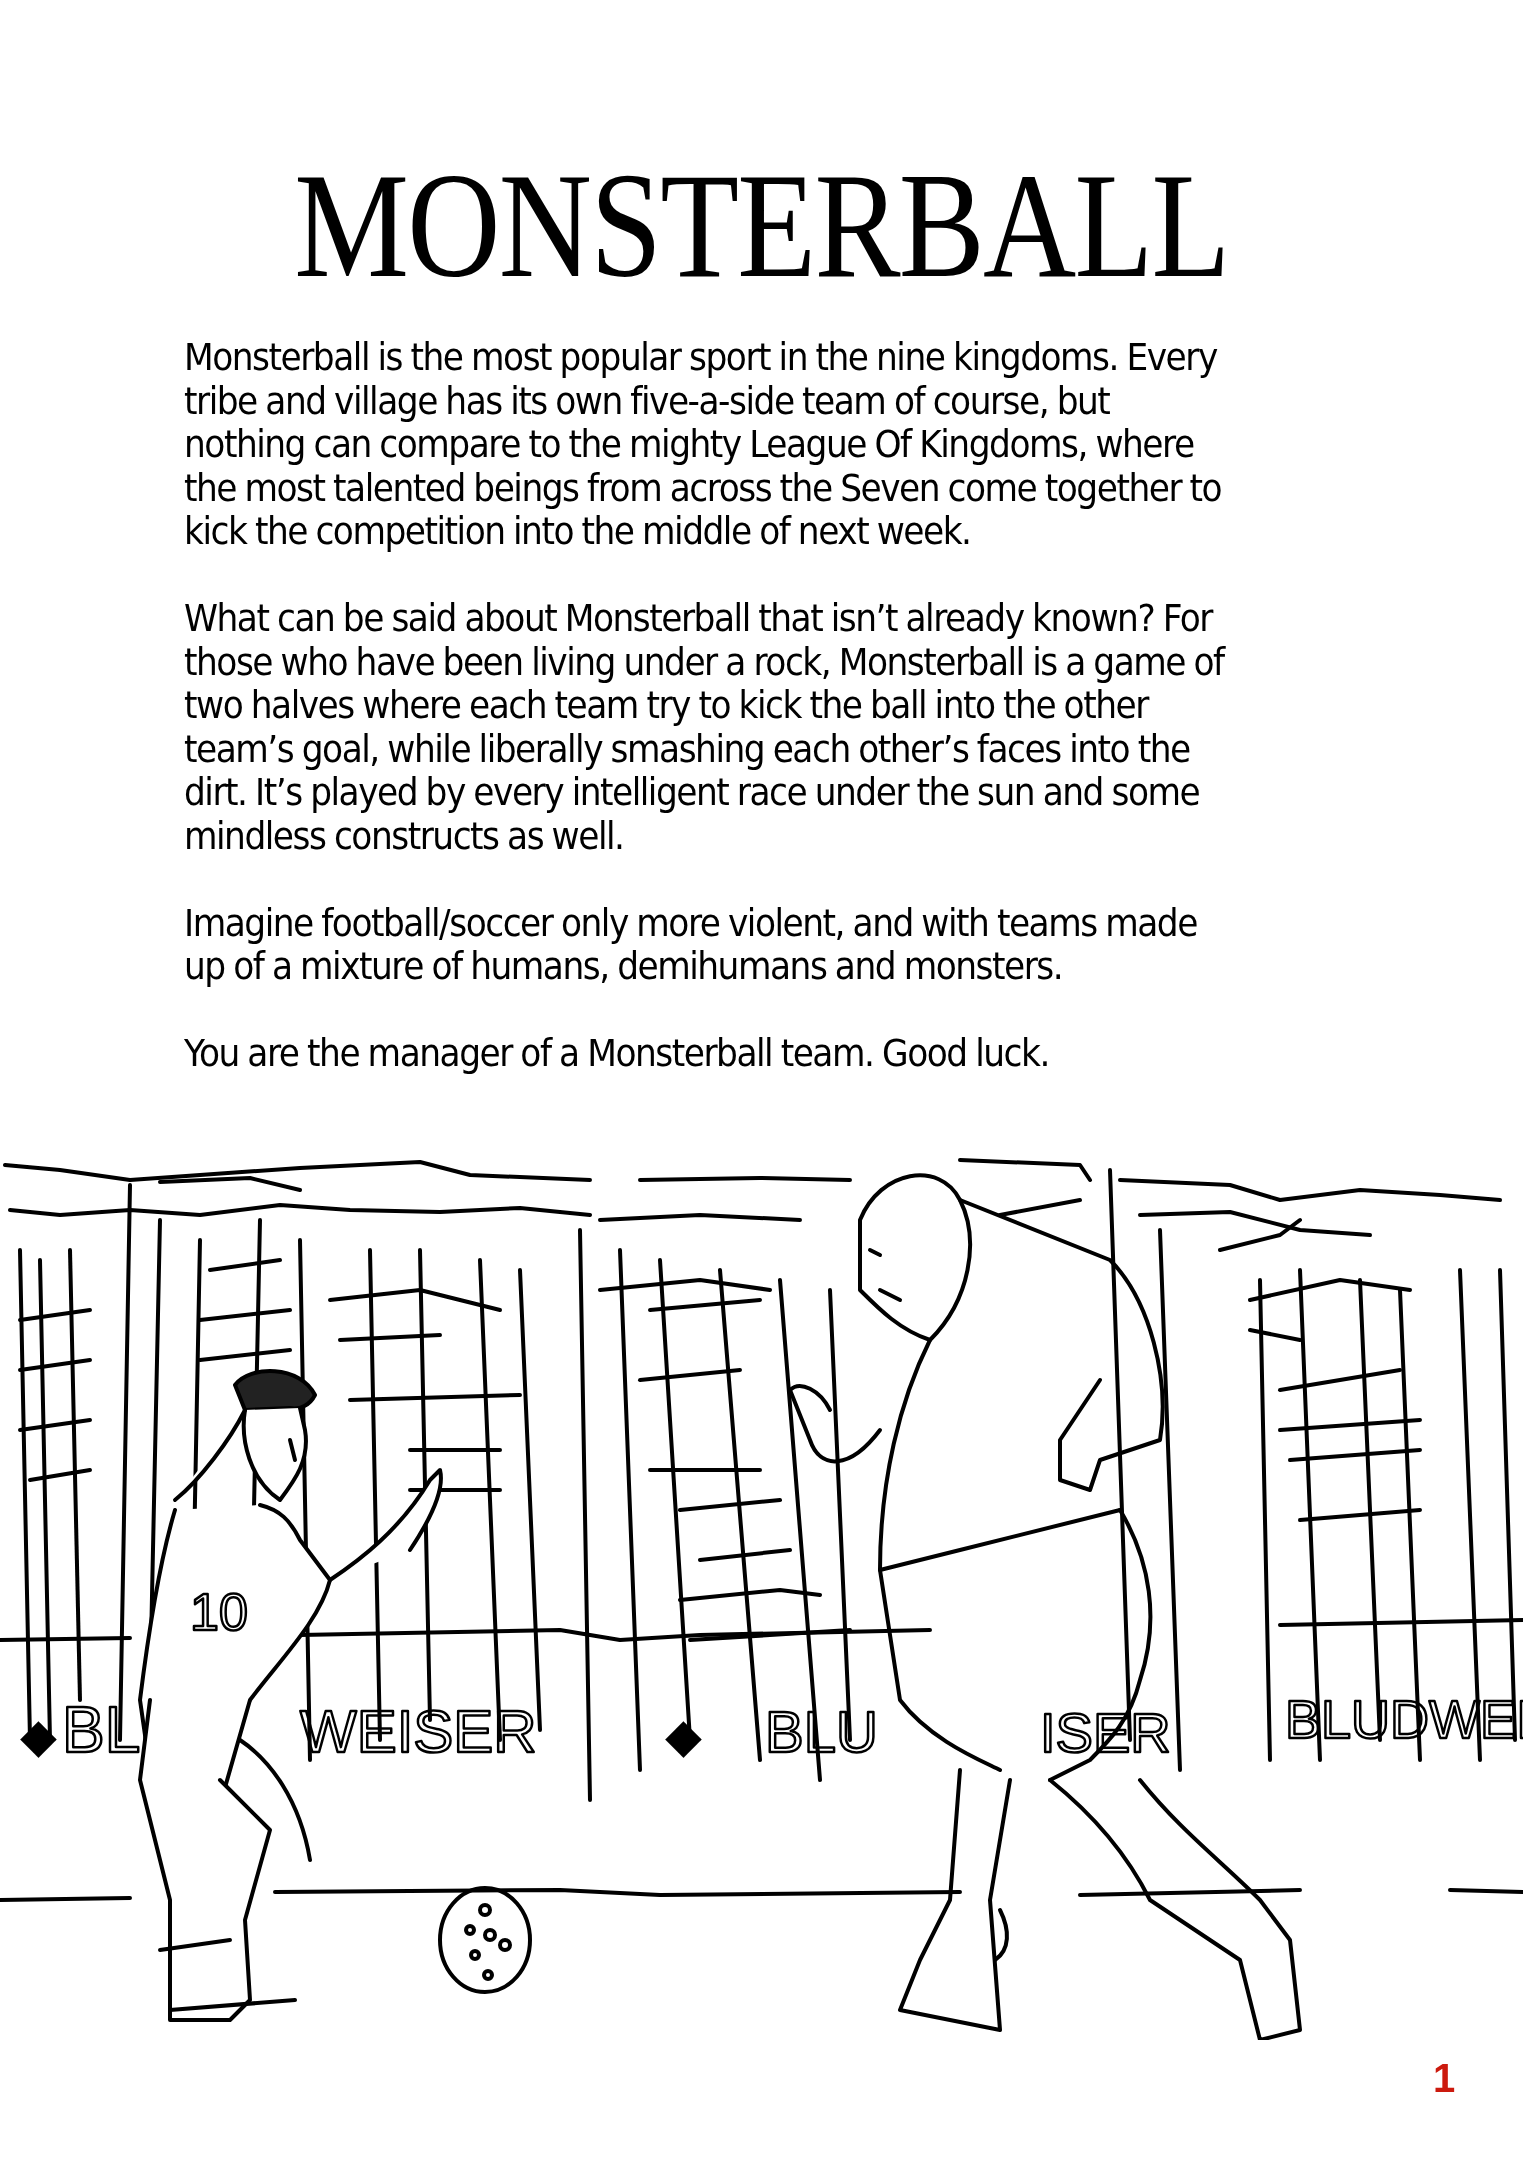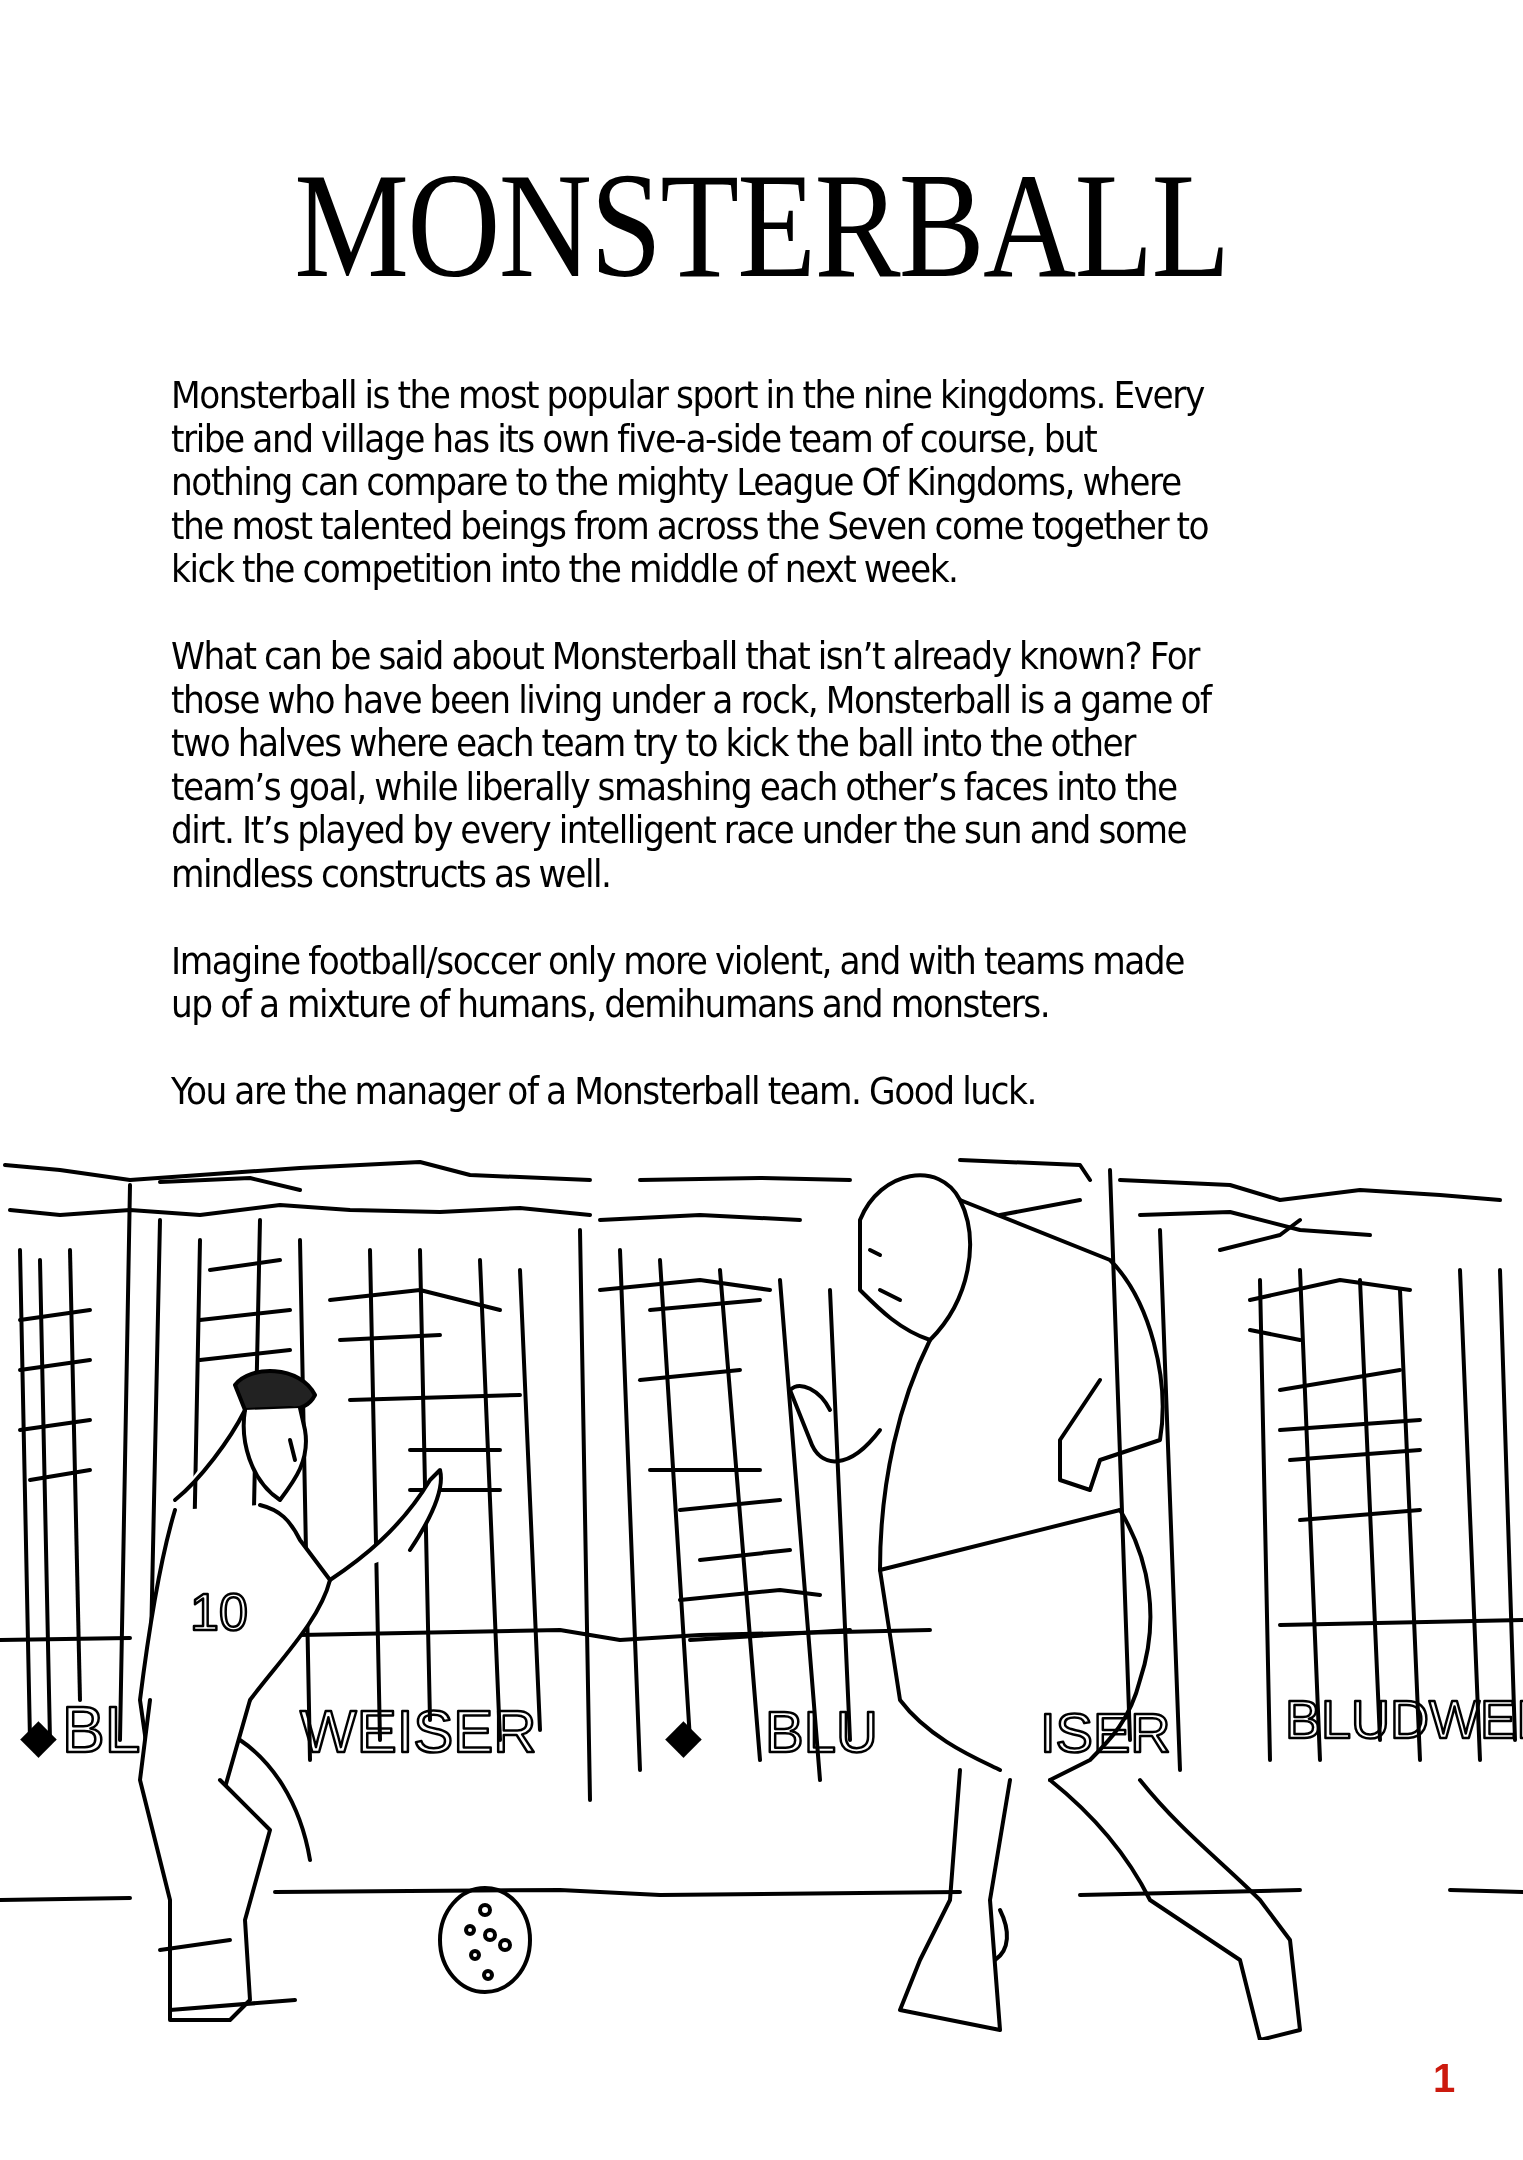--- a/index.html
+++ b/index.html
@@ -4,23 +4,23 @@
 <style>
   html, body { margin: 0; padding: 0; background: #ffffff; }
   body { width: 1523px; height: 2160px; position: relative; overflow: hidden; font-family: "Liberation Sans", sans-serif; color: #000; }
   .title {
     position: absolute; left: 0; top: 150px; width: 1523px; text-align: center;
     font-family: "Liberation Serif", serif; font-size: 150px; line-height: 150px;
     letter-spacing: -2px; transform: scaleX(0.86); transform-origin: 50% 50%;
     font-weight: normal; margin: 0;
   }
   .body-text {
-    position: absolute; left: 171px; top: 336px; width: 1200px;
+    position: absolute; left: 184px; top: 336px; width: 1200px;
     font-family: "DejaVu Sans", sans-serif; font-size: 37px; line-height: 43.5px;
-    letter-spacing: -1.6px; word-spacing: -1px; margin-top: 38px;
+    letter-spacing: -1.6px; word-spacing: -1px;
   }
   .body-text p { margin: 0 0 43.5px 0; white-space: pre-line; transform: scaleX(0.93); transform-origin: 0 0; width: 1290px; }
   .illustration { position: absolute; left: 0; top: 1140px; width: 1523px; height: 900px; }
   .page-number {
     position: absolute; left: 1433px; top: 2058px; font-family: "Liberation Sans", sans-serif;
     font-weight: bold; font-size: 40px; color: #cc1a0e; line-height: 40px;
   }
 </style>
 </head>
 <body>

